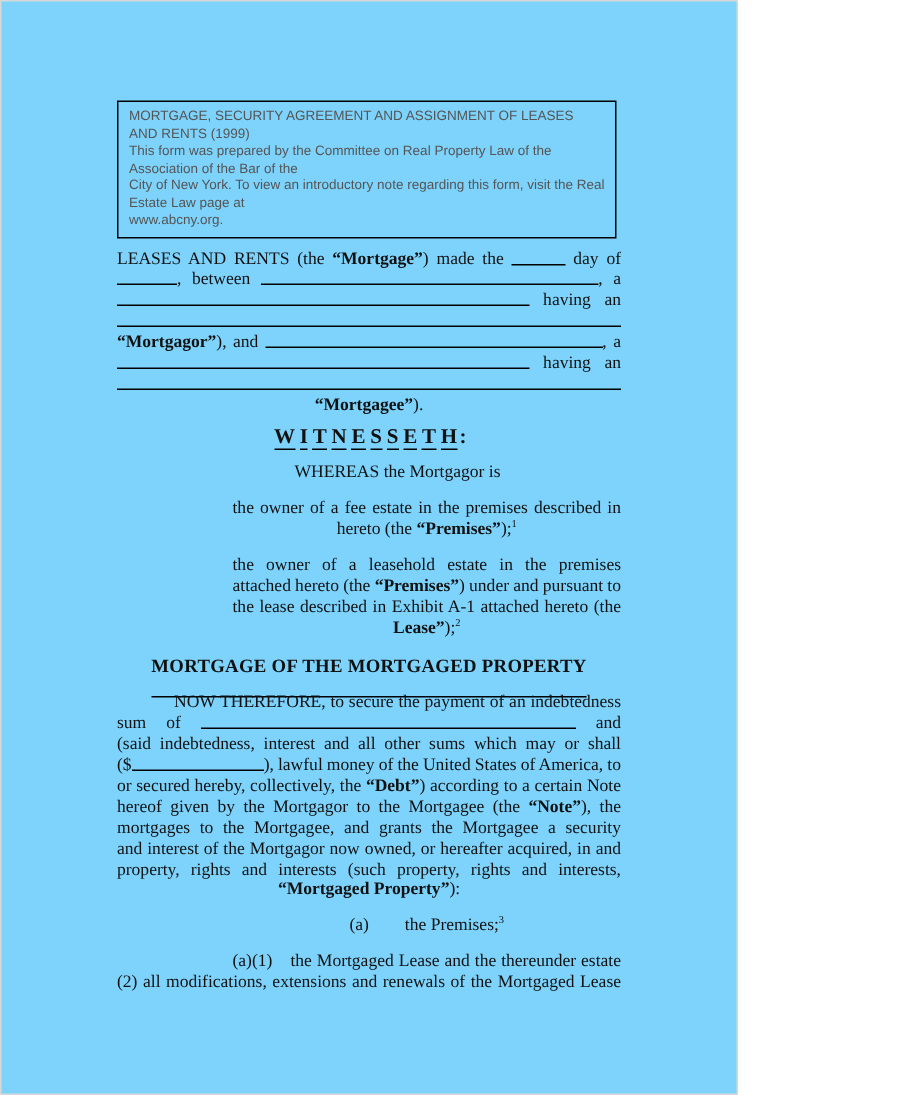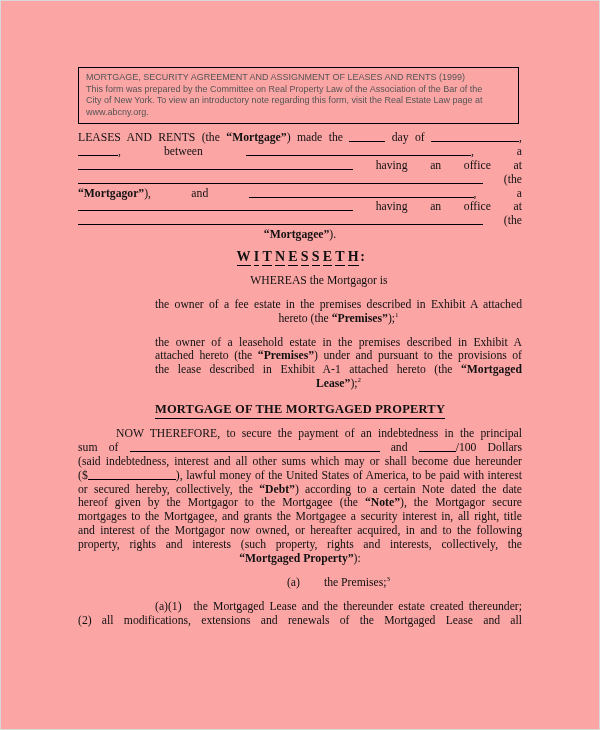--- a/index.html
+++ b/index.html
@@ -1,20 +1,20 @@
 <!DOCTYPE html>
 <html><head>
 <meta charset="utf-8">
 <style>
   html,body { margin:0; padding:0; background:#fff; }
   .page {
     position:relative;
-    width:600px; height:730px;
+    width:492px; height:730px;
     box-sizing:border-box;
-    background:#fca5a5;
+    background:#7dd3fc;
     border:1px solid #d8d8d8;
     padding:66px 77px 0 77px;
     font-family:"Liberation Serif", serif;
     color:#111111;
     overflow:hidden;
   }
   
   .notice {
     border:1px solid #000;
     margin-right:3px;
@@ -32,21 +32,21 @@
   .ln.j { text-align:justify; text-align-last:justify; word-spacing:-0.5px; }
   .ind { margin-left:77px; }
   .it { }
   .b { font-weight:bold; }
   .bl { display:inline-block; border-bottom:1px solid #000; height:10px; vertical-align:baseline; margin-bottom:-1px; }
   .gp { display:inline-block; }
   sup { font-size:7px; line-height:0; }
   .wit { text-align:center; font-weight:bold; font-size:14px; margin-top:8px; }
   .wl { border-bottom:1.5px solid #000; margin:0 1.6px; padding-bottom:0.5px; }
   .hd { text-align:center; font-weight:bold; font-size:12.5px; letter-spacing:0.2px; margin-top:12px; }
-  .hdu { border-bottom:1.5px solid #000; padding-bottom:2px; }
+  .hdu { border-bottom:1.5px solid #000; padding-bottom:13px; }
 </style>
 </head>
 <body>
 
 <div class="page">
   <div class="notice">
     <div class="nl">MORTGAGE, SECURITY AGREEMENT AND ASSIGNMENT OF LEASES AND RENTS (1999)</div>
     <div class="nl">This form was prepared by the Committee on Real Property Law of the Association of the Bar of the</div>
     <div class="nl">City of New York.  To view an introductory note regarding this form, visit the Real Estate Law page at</div>
     <div class="nl">www.abcny.org.</div>

